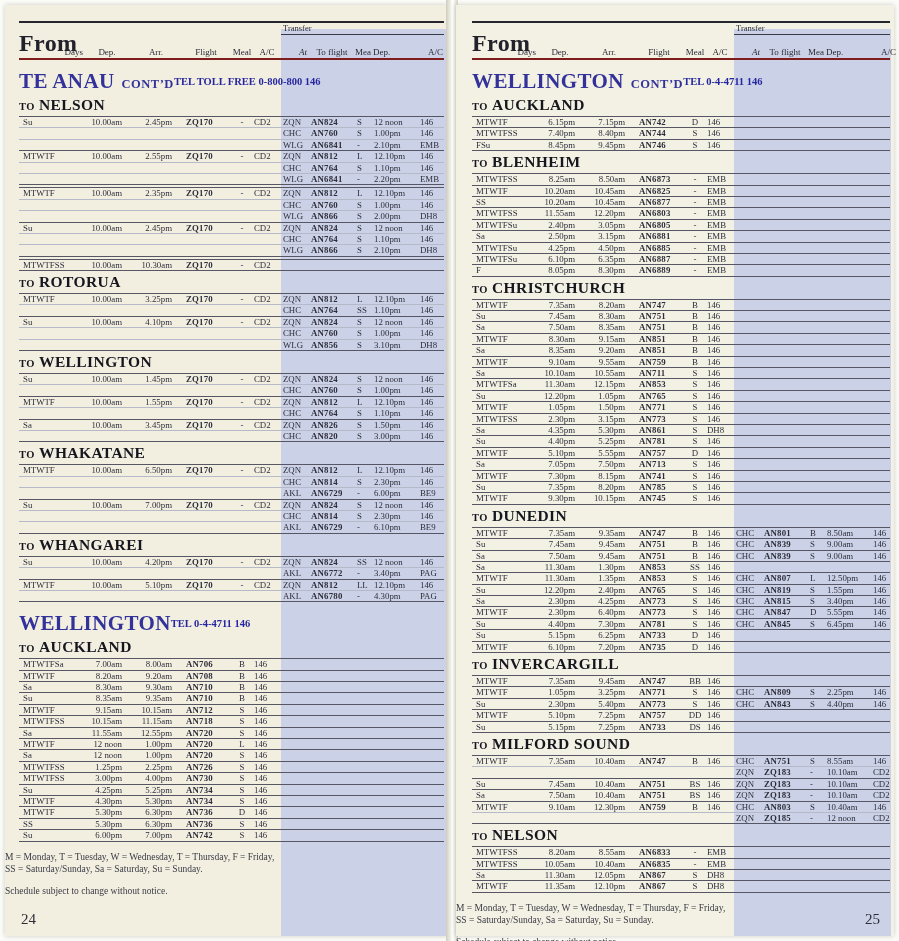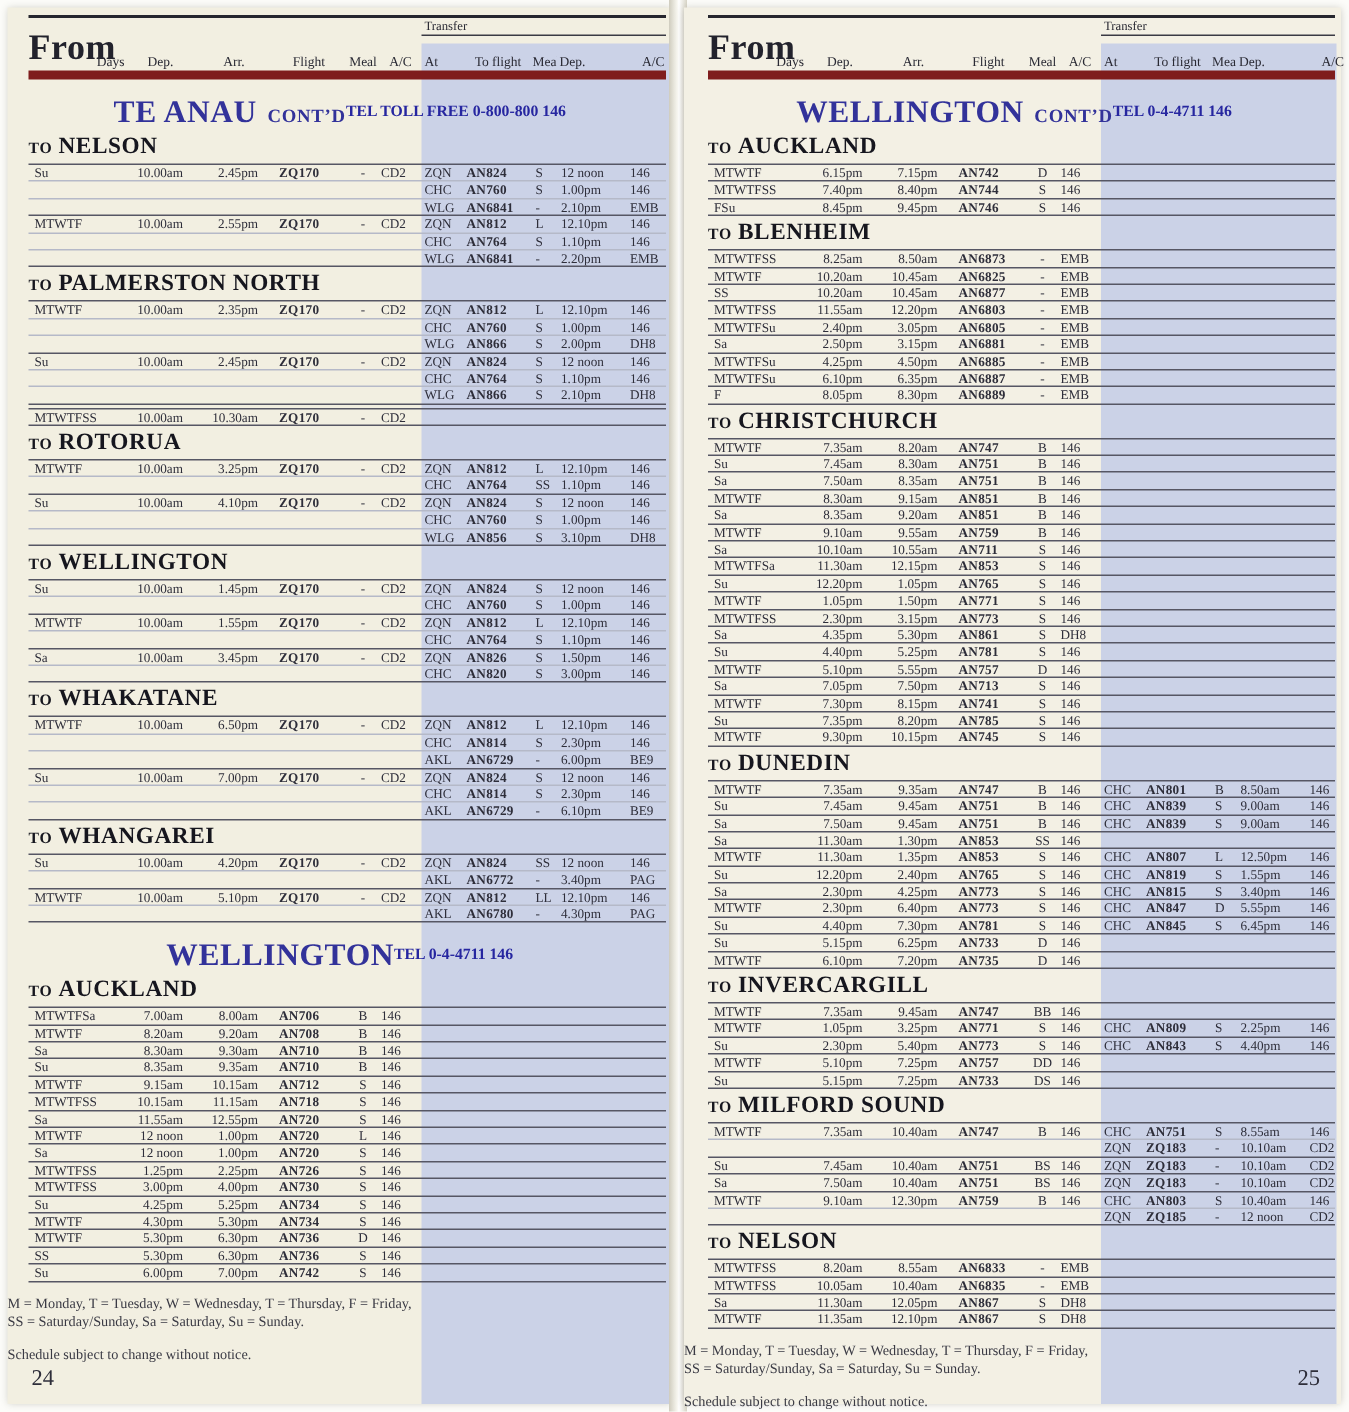--- a/index.html
+++ b/index.html
@@ -13,39 +13,39 @@
   #page-left{left:5px;width:443px;}
   #page-right{left:456px;width:438px;background:#f3f0e4;}
   .gutter{position:absolute;left:446px;top:0;width:12px;height:941px;
     background:linear-gradient(90deg,#cfccbe 0%,#f7f6ef 45%,#ffffff 55%,#d8d5c7 100%);}
   .band{position:absolute;top:24px;bottom:0;z-index:0;background:#cbd2e7;}
   #page-left .band{left:276px;right:2px;}
   #page-right .band{left:278px;right:3px;}
   .page-content{position:relative;z-index:1;height:100%;}
 
   
-  .page-header{position:relative;height:37px;margin:5px 4px 0 14px;border-bottom:6px solid #7f1d1d;}
+  .page-header{position:relative;height:37px;margin:16px 4px 0 14px;border-bottom:2px solid #7f1d1d;}
   #page-right .page-header{margin-left:16px;}
   .page-header .top-rule{position:absolute;top:0;left:0;right:0;height:2px;background:#26262e;}
   .transfer-label{position:absolute;left:264px;top:2px;font-size:8.5px;color:#2a2a34;}
   .transfer-rule{position:absolute;left:262px;right:0;top:13px;height:1px;background:#3a3a44;}
   .from-label{position:absolute;left:0;bottom:1px;font-size:24px;font-weight:bold;letter-spacing:.4px;}
   .header-labels{position:absolute;left:0;right:0;bottom:1px;display:grid;
     grid-template-columns:64px 48px 50px 50px 22px 28px 28px 46px 16px 46px 28px;
     font-size:9px;color:#2a2a34;}
   .header-labels .h-days{text-align:right;}
   .header-labels .h-dep,.header-labels .h-arr,.header-labels .h-flight,.header-labels .h-meal{text-align:center;}
   .header-labels .h-ac{text-align:center;}
-  .header-labels .h-tat{padding-left:2px;}
+  .header-labels .h-tat{padding-left:18px;font-style:italic;}
   .header-labels .h-tflight{text-align:center;}
   .header-labels .h-tdep{padding-left:2px;}
   .header-labels .h-tac{text-align:right;padding-right:2px;}
 
   
-  .section-head{display:flex;justify-content:center;align-items:center;
+  .section-head{display:flex;justify-content:flex-start;align-items:center;
     margin:8px 6px 2px 14px;height:26px;}
   #page-right .section-head{margin-left:16px;}
   .section-city{font-size:21px;font-weight:bold;color:#32329a;letter-spacing:.4px;}
   .section-contd{font-size:12.5px;font-weight:bold;color:#32329a;margin-left:7px;letter-spacing:.5px;}
   .section-tel{font-size:10.5px;font-weight:bold;color:#2626a0;padding-right:8px;white-space:nowrap;}
 
   .dest-heading{margin:0 0 1px 14px;line-height:17px;}
   #page-right .dest-heading{margin-left:16px;}
   .dest-to{font-size:10.5px;font-weight:bold;letter-spacing:.5px;color:#16161e;}
   .dest-name{font-size:15.5px;font-weight:bold;letter-spacing:.4px;color:#16161e;margin-left:4px;}
@@ -180,21 +180,20 @@
           <span class="c col-flight"></span>
           <span class="c col-meal"></span>
           <span class="c col-ac"></span>
           <span class="c col-tat">WLG</span>
           <span class="c col-tflight">AN6841</span>
           <span class="c col-tmeal">-</span>
           <span class="c col-tdep">2.20pm</span>
           <span class="c col-tac">EMB</span>
         </div>
       </div>
-      <div class="dest-heading"><span class="dest-to">TO</span><span class="dest-name">PALMERSTON NORTH</span></div>
       <div class="dest-table">
         <div class="row">
           <span class="c col-days">MTWTF</span>
           <span class="c col-dep">10.00am</span>
           <span class="c col-arr">2.35pm</span>
           <span class="c col-flight">ZQ170</span>
           <span class="c col-meal">-</span>
           <span class="c col-ac">CD2</span>
           <span class="c col-tat">ZQN</span>
           <span class="c col-tflight">AN812</span>

